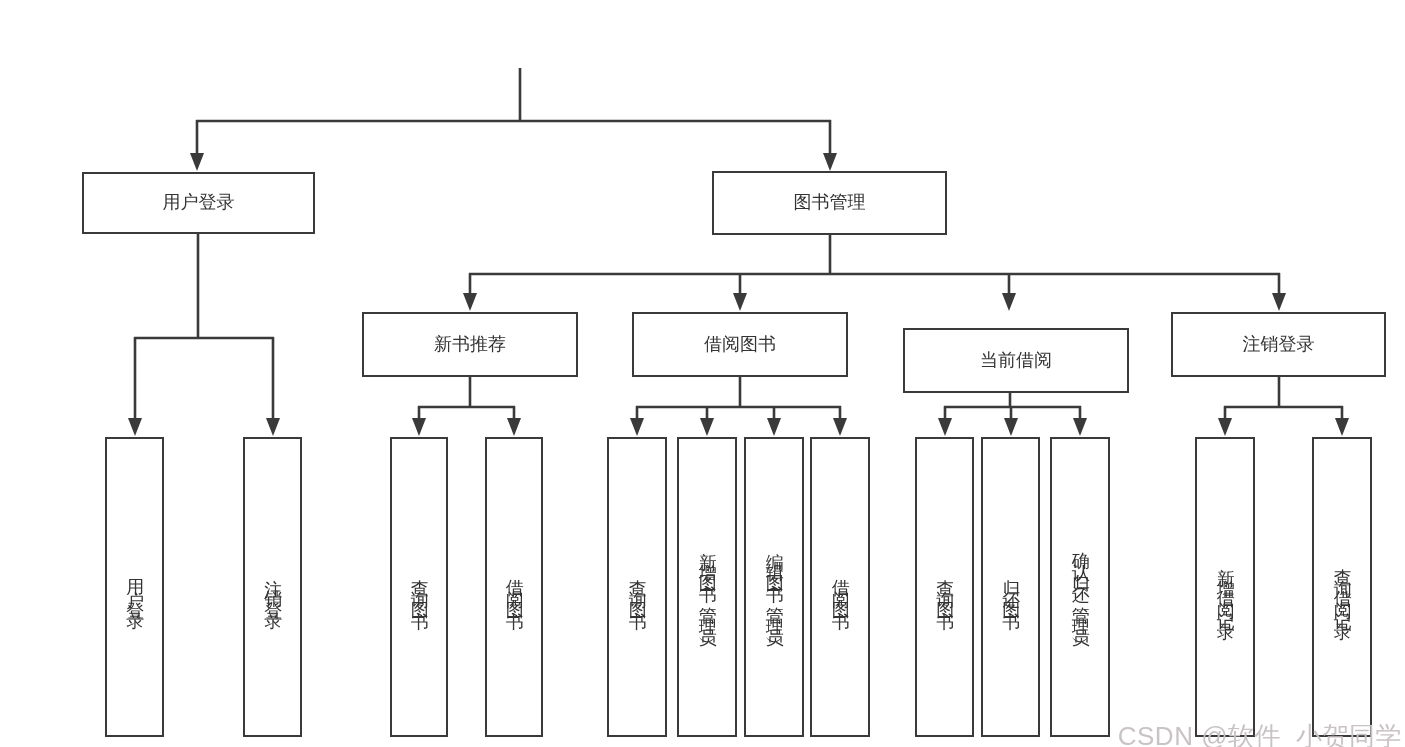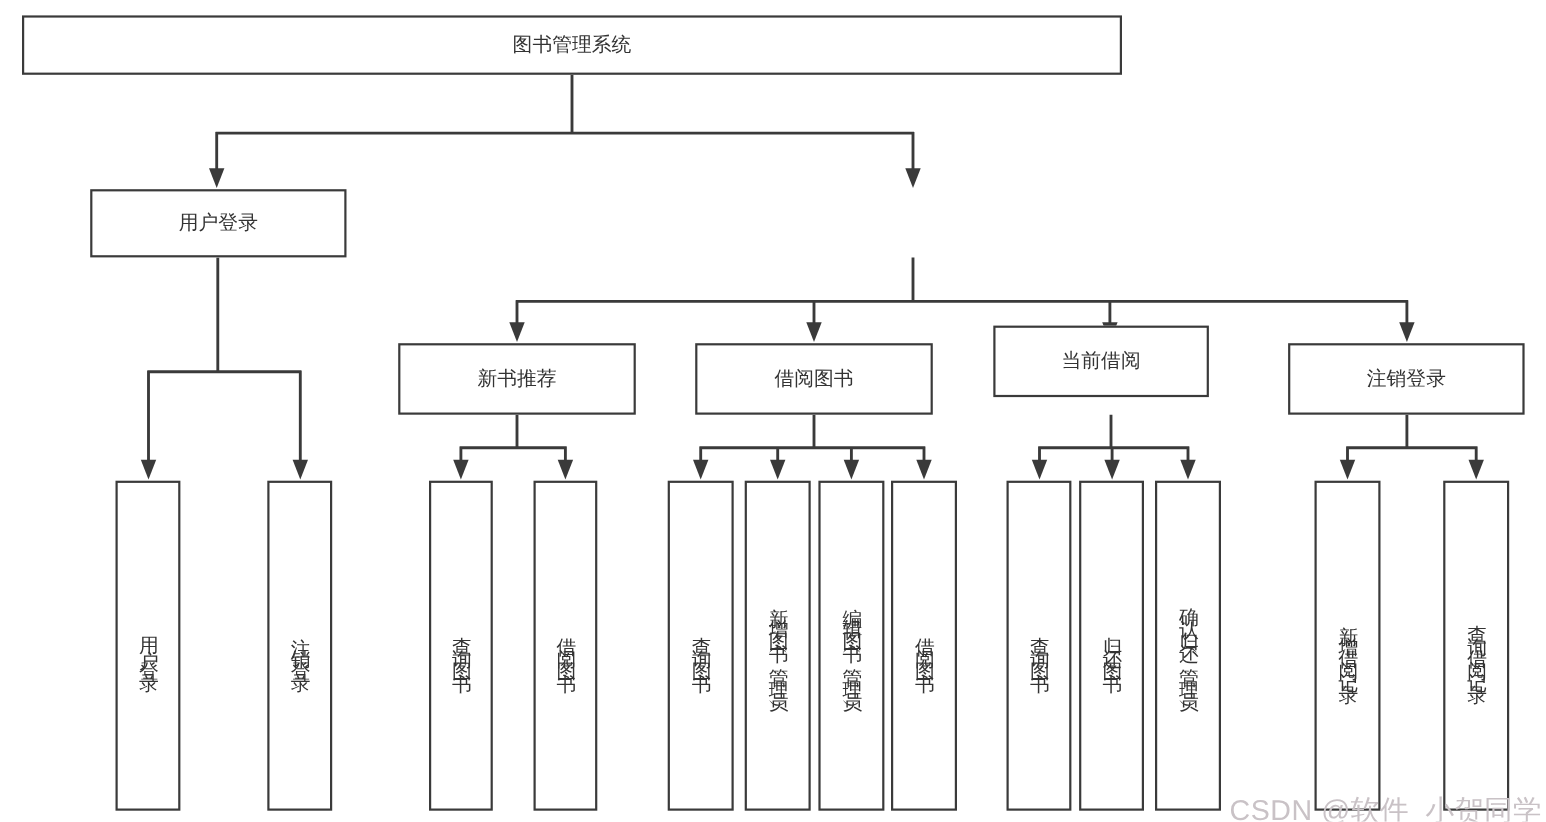--- a/index.html
+++ b/index.html
@@ -87,35 +87,35 @@
       <polygon points="1004,418 1018,418 1011,436"></polygon>
       <polygon points="1073,418 1087,418 1080,436"></polygon>
     </g>
     <g>
       <path d="M1279 377 L1279 407 M1224 407 L1343 407 M1225 406 L1225 425 M1342 406 L1342 425"></path>
       <polygon points="1218,418 1232,418 1225,436"></polygon>
       <polygon points="1335,418 1349,418 1342,436"></polygon>
     </g>
   </svg>
 
-  <div class="node h" style="left:20px;top:14px;width:1000px;height:54px">
-    <span class="label">图书管理系统</span>
-  </div>
 
   <div class="node h" style="left:82px;top:172px;width:233px;height:62px">
     <span class="label">用户登录</span>
+  </div>
+  <div class="node h" style="left:712px;top:171px;width:235px;height:64px">
+    <span class="label">图书管理</span>
   </div>
 
   <div class="node h" style="left:362px;top:312px;width:216px;height:65px">
     <span class="label">新书推荐</span>
   </div>
   <div class="node h" style="left:632px;top:312px;width:216px;height:65px">
     <span class="label">借阅图书</span>
   </div>
-  <div class="node h" style="left:903px;top:296px;width:196px;height:65px">
+  <div class="node h" style="left:903px;top:328px;width:226px;height:65px">
     <span class="label">当前借阅</span>
   </div>
   <div class="node h" style="left:1171px;top:312px;width:215px;height:65px">
     <span class="label">注销登录</span>
   </div>
 
   <div class="node v" style="left:105px;top:437px;width:59px;height:300px">
     <span class="label">用户登录</span>
   </div>
   <div class="node v" style="left:243px;top:437px;width:59px;height:300px">

